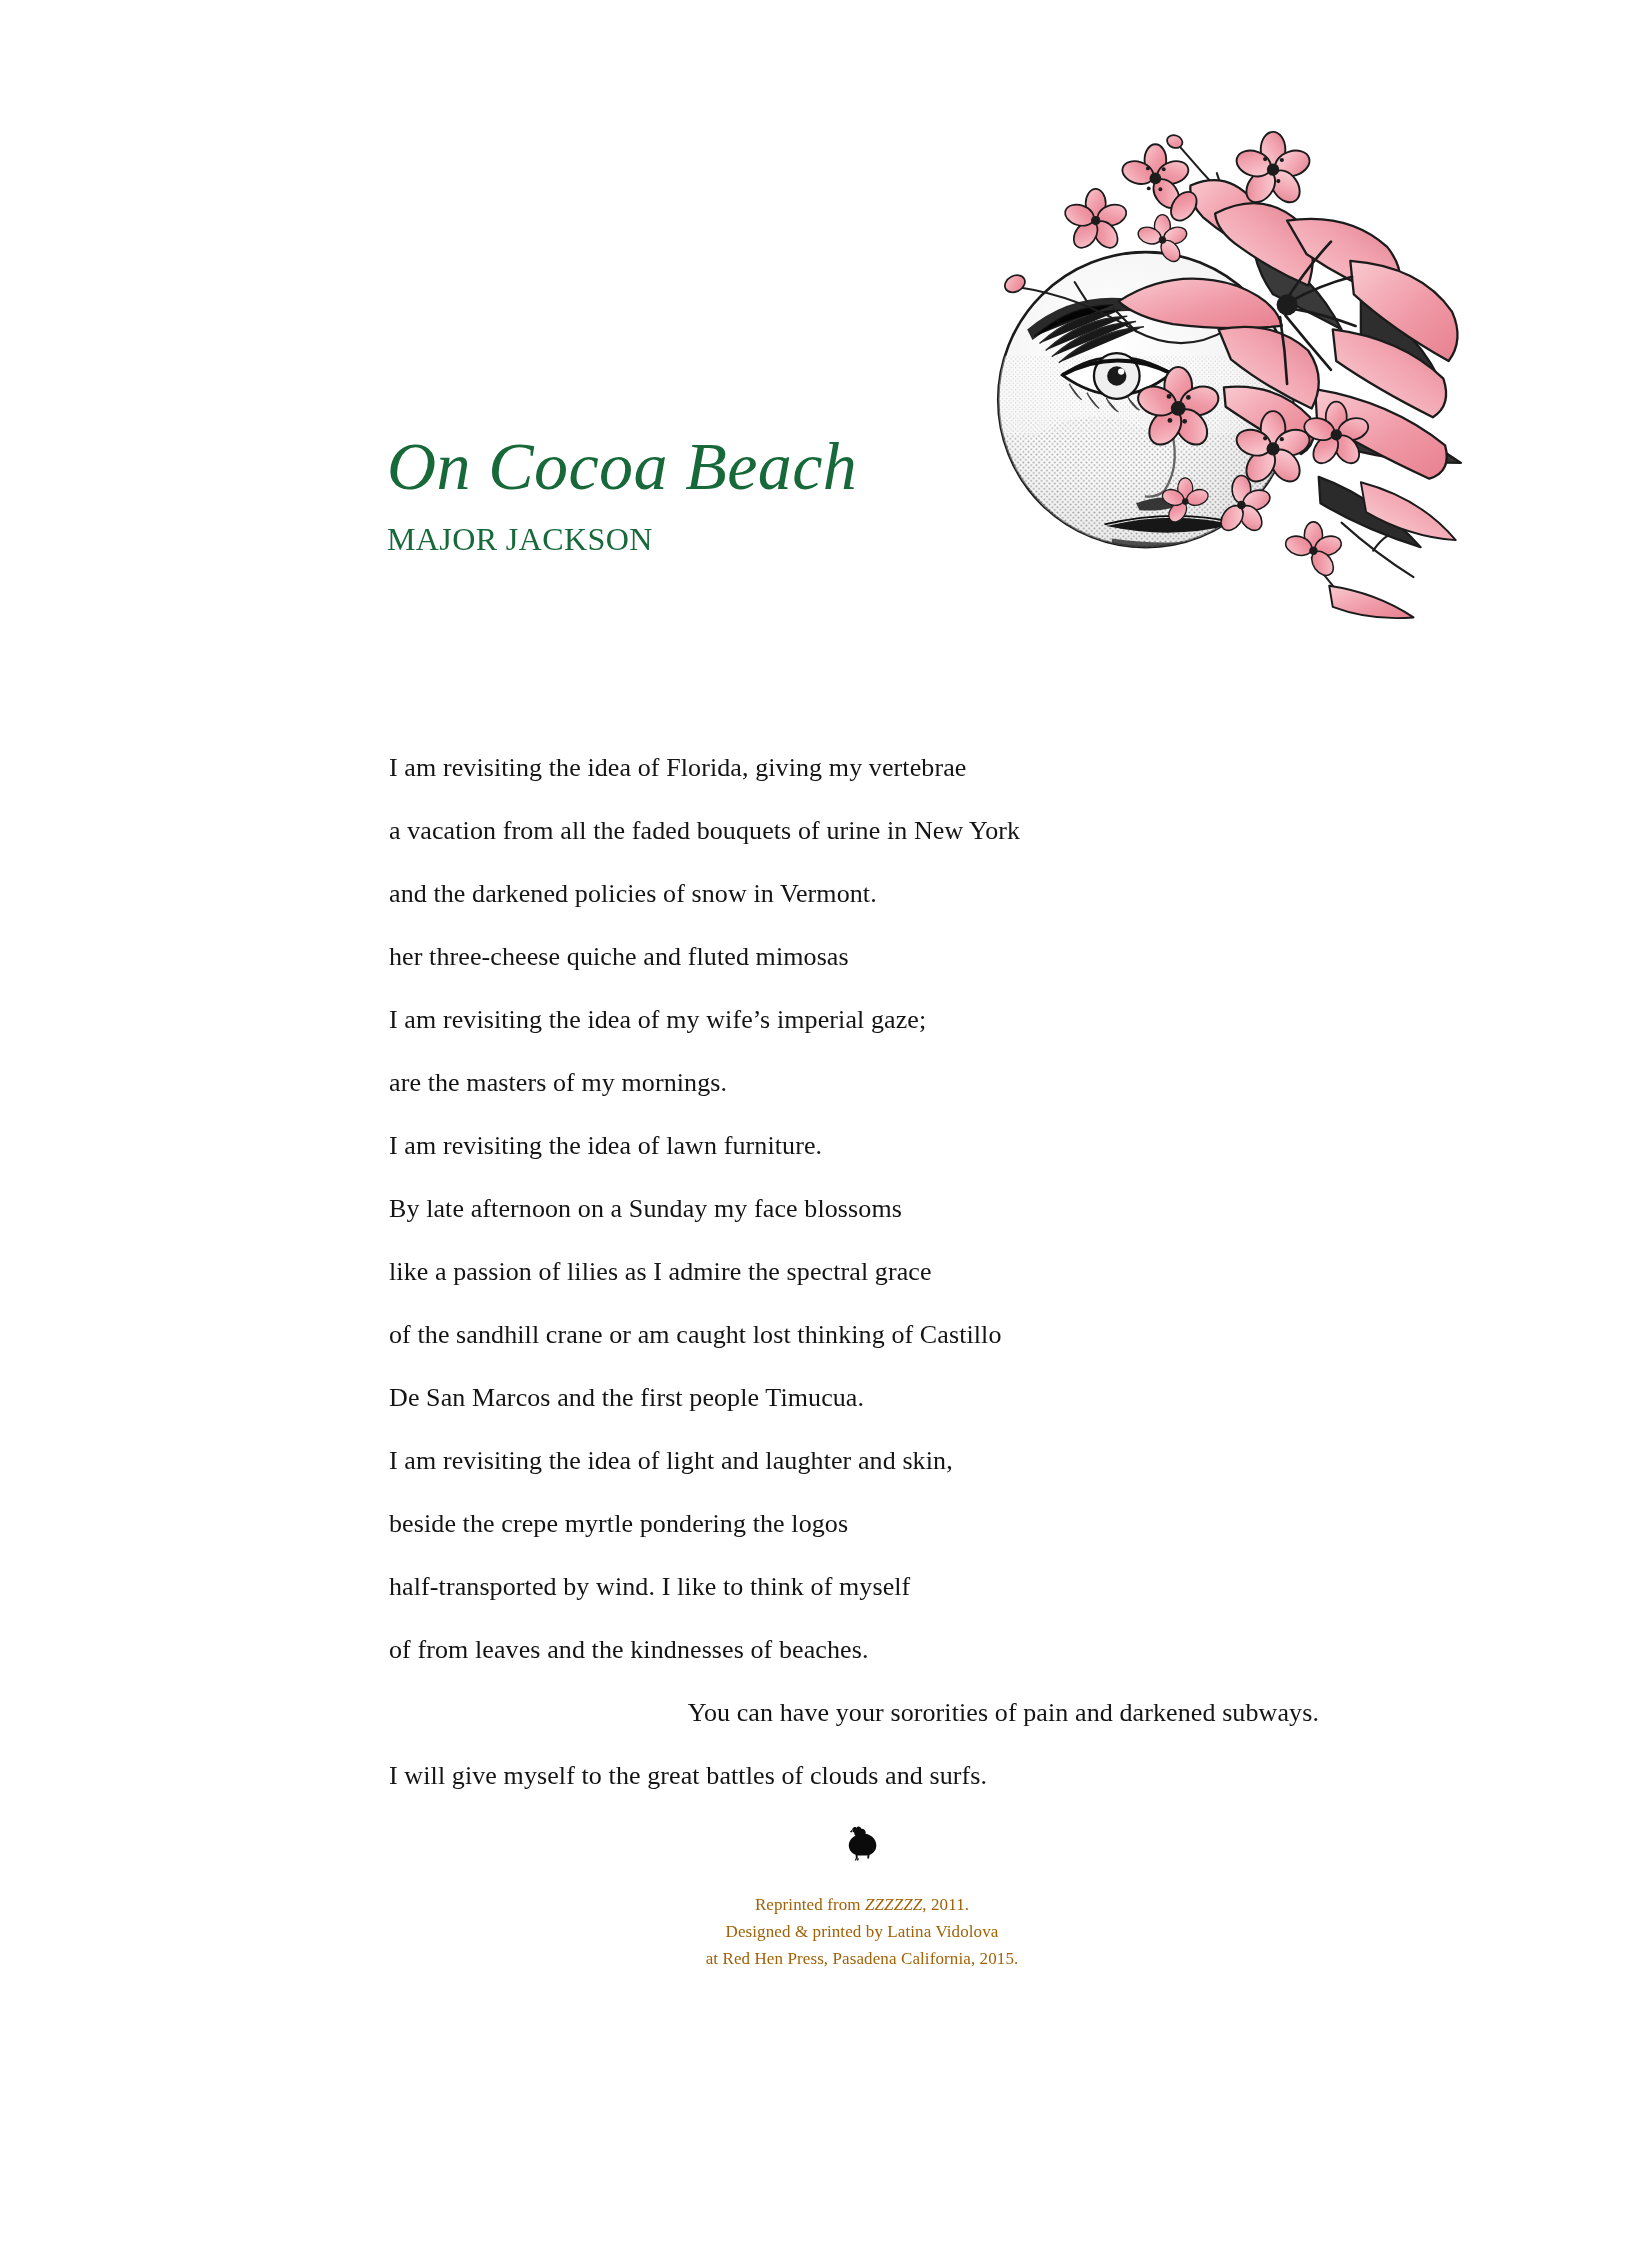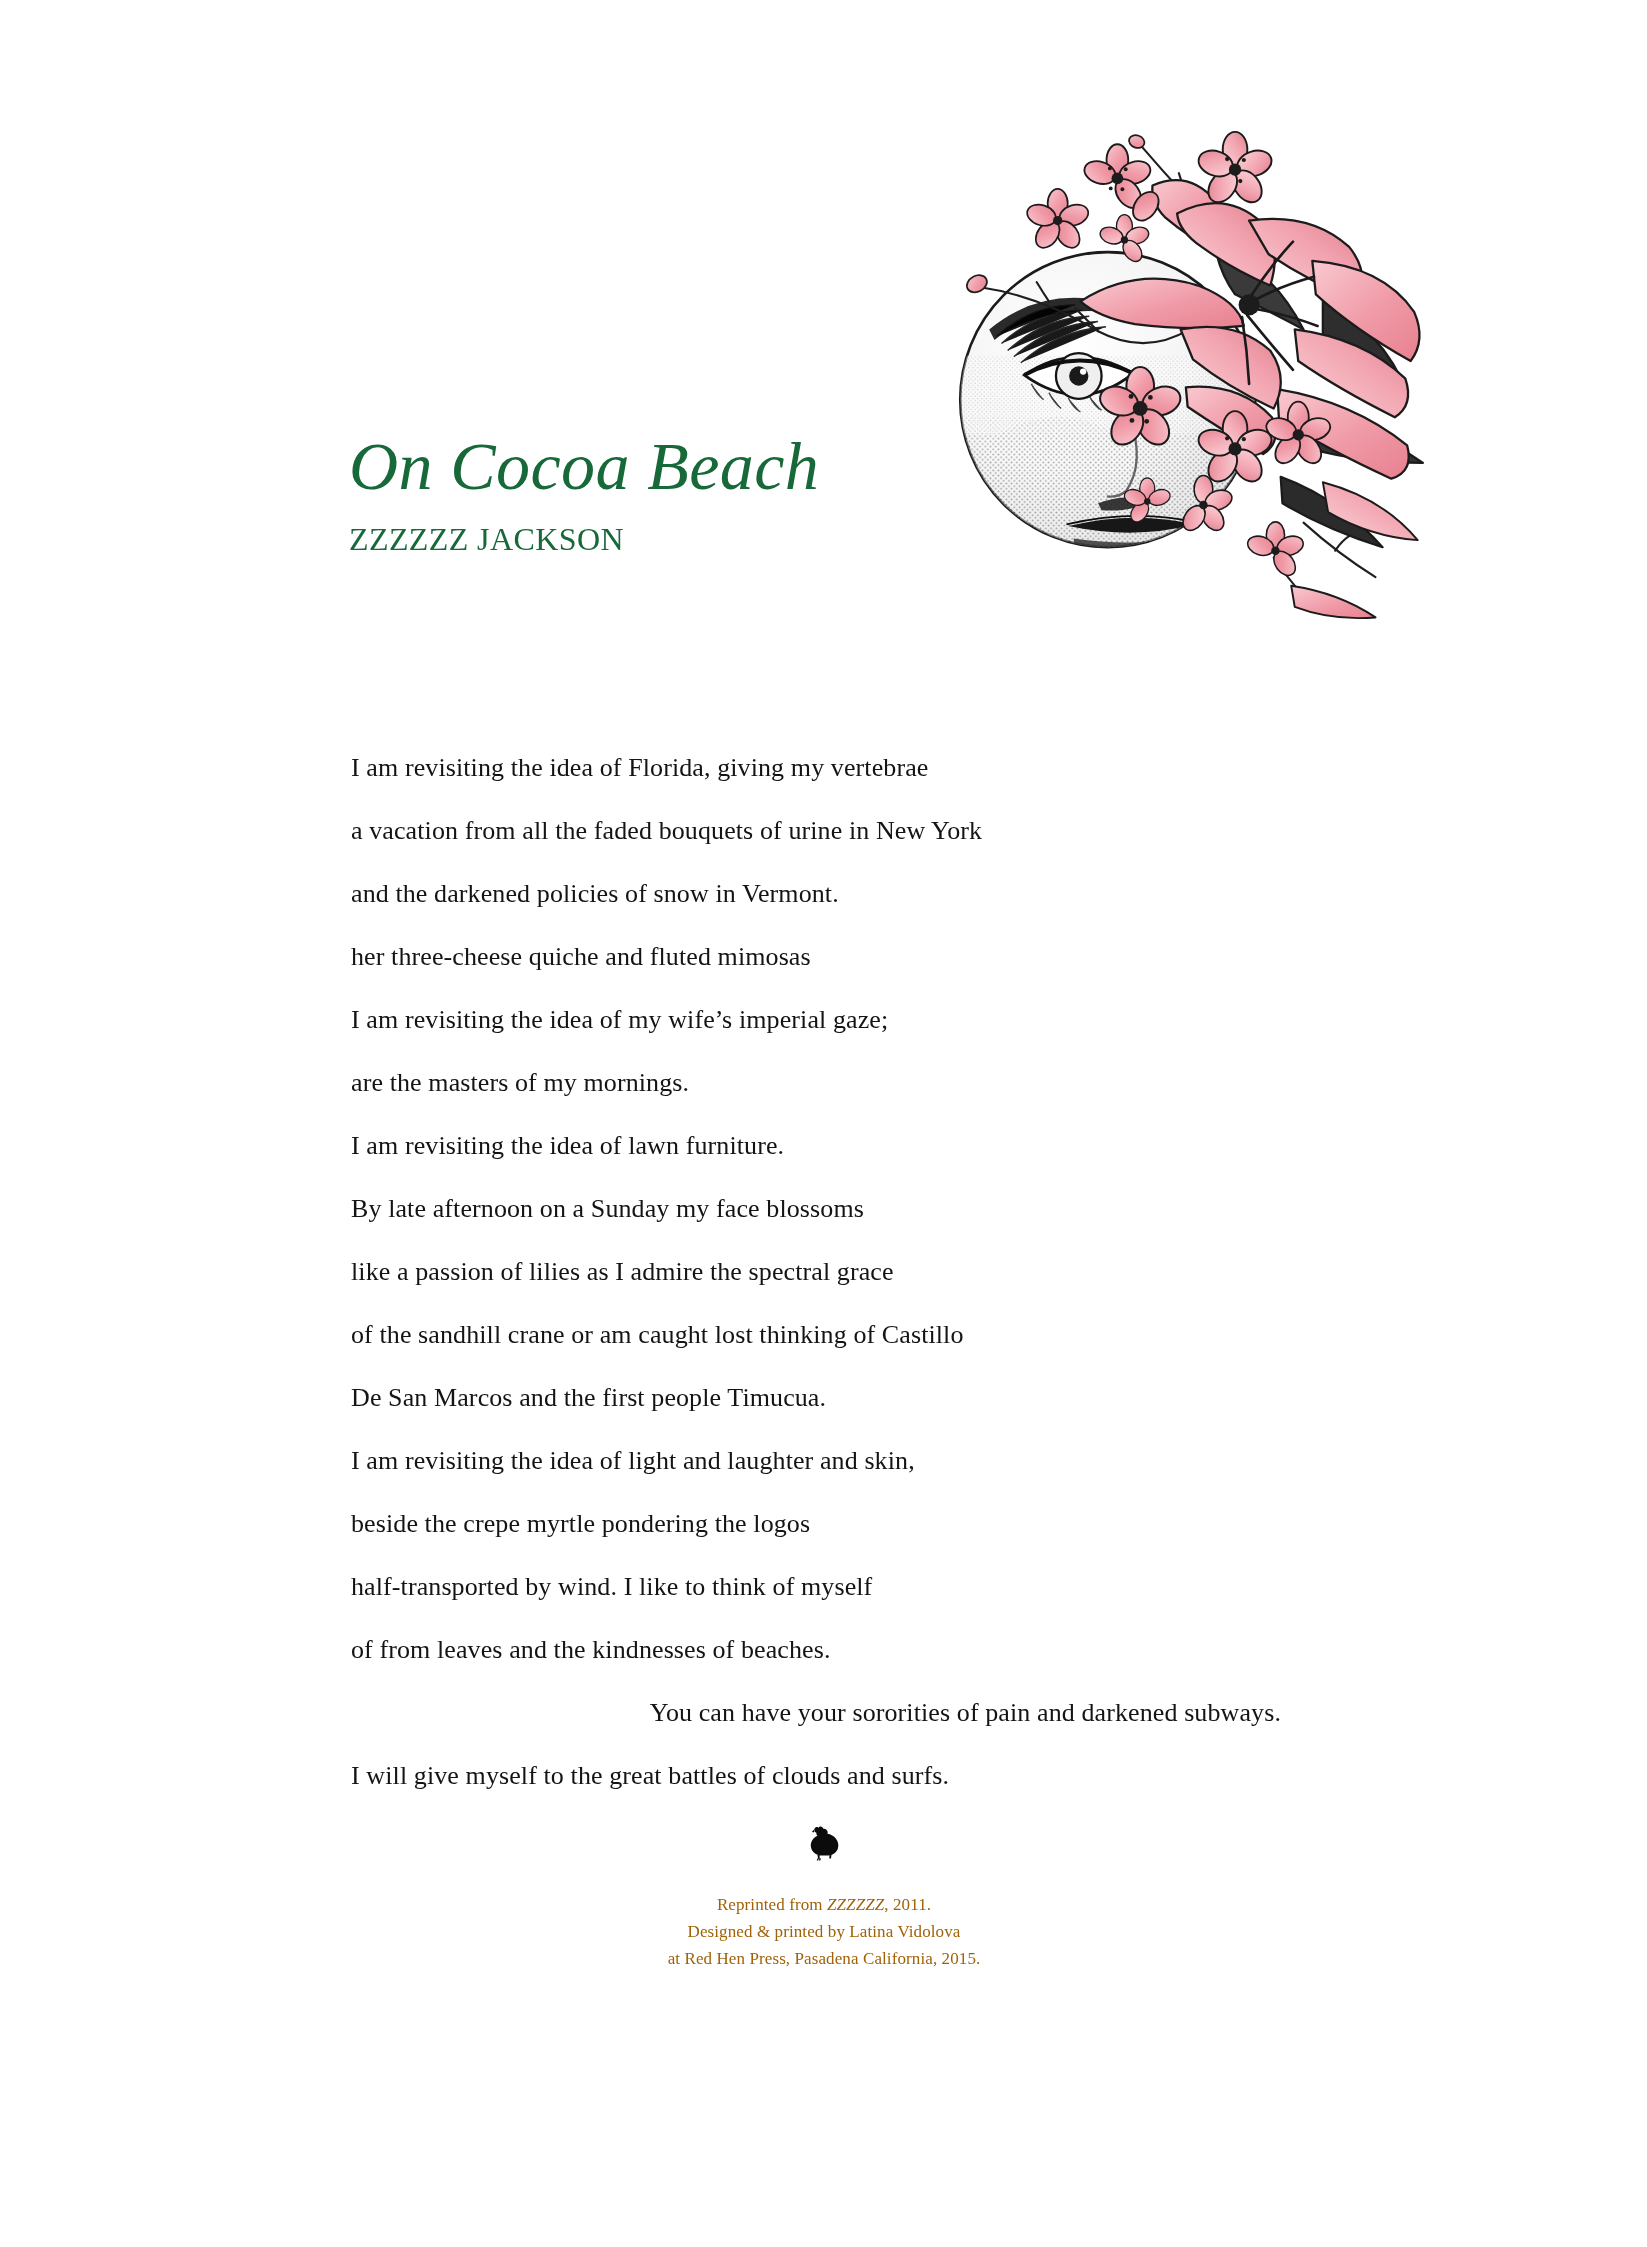--- a/index.html
+++ b/index.html
@@ -9,20 +9,21 @@
     background: #ffffff;
   }
 
   .broadside {
     position: relative;
     width: 1540px;
     height: 2247px;
     background: #ffffff;
     overflow: hidden;
     font-family: "Liberation Serif", "DejaVu Serif", serif;
+    margin-left: 38px;
   }
 
   
   .illustration {
     position: absolute;
     left: 926px;
     top: 66px;
     width: 518px;
     height: 562px;
   }
@@ -371,21 +372,21 @@
         </g>
 
         <path d="M452 474 Q520 492 560 540 Q506 536 458 508 Z" fill="url(#petalPink2)"></path>
         <path d="M416 592 Q470 600 512 628 Q462 632 420 616 Z" fill="url(#petalPink)"></path>
       </g>
     </svg>
   </div>
 
   <div class="title-block">
     <h1 class="poem-title">On Cocoa Beach</h1>
-    <div class="poem-author">ZZZZZZ JACKSON</div>
+    <div class="poem-author">MAJOR JACKSON</div>
   </div>
 
   <div class="poem-body">
     <div class="poem-line">I am revisiting the idea of Florida, giving my vertebrae</div>
     <div class="poem-line">a vacation from all the faded bouquets of urine in New York</div>
     <div class="poem-line">and the darkened policies of snow in Vermont.</div>
     <div class="poem-line">her three-cheese quiche and fluted mimosas</div>
     <div class="poem-line">I am revisiting the idea of my wife’s imperial gaze;</div>
     <div class="poem-line">are the masters of my mornings.</div>
     <div class="poem-line">I am revisiting the idea of lawn furniture.</div>

